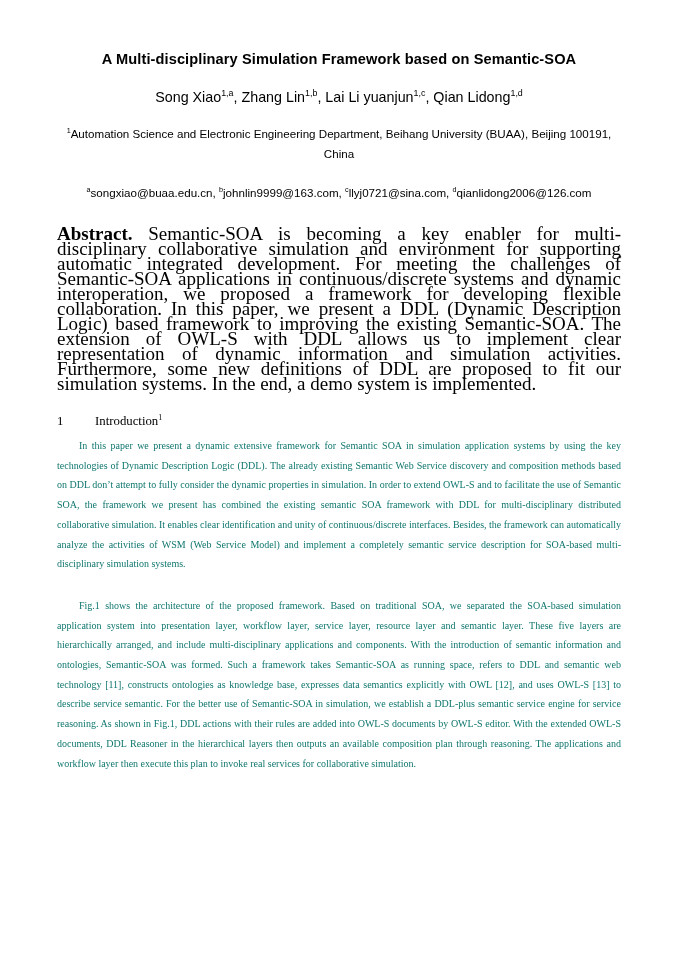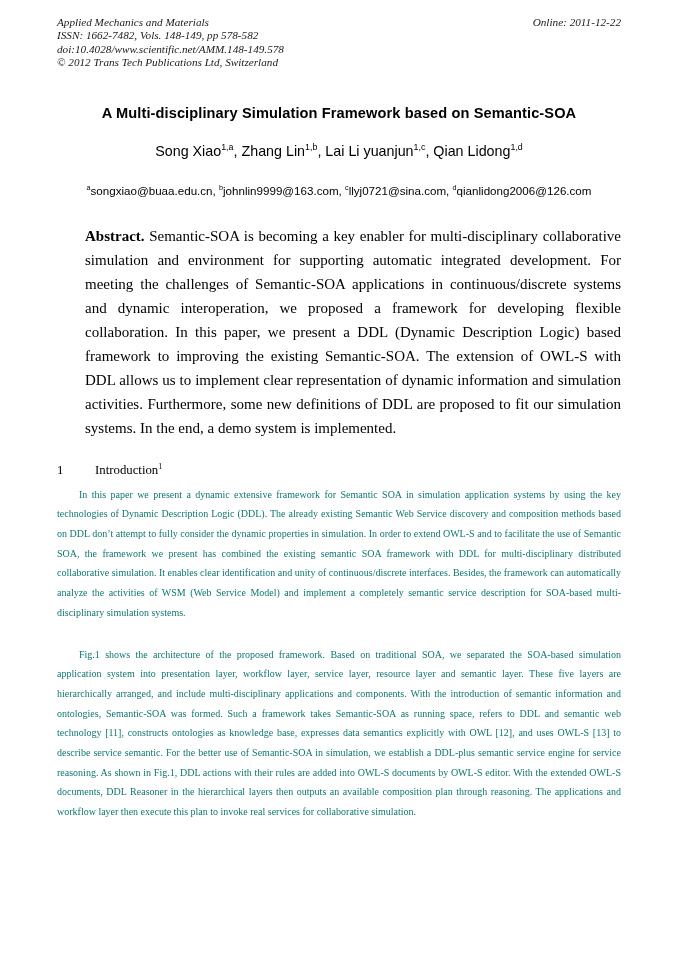--- a/index.html
+++ b/index.html
@@ -105,25 +105,24 @@
     text-align: left;
   }
   .keywords .kw-label {
     font-weight: bold;
   }
 
   
   .abstract {
     margin-top: 25px;
     font-family: "Liberation Serif", serif;
-    font-size: 15px;
-    line-height: 24px;
+    font-size: 19px;
+    line-height: 15px;
     color: #000000;
     text-align: justify;
-    margin-left: 28px;
   }
   .abstract .abs-label {
     font-weight: bold;
   }
 
   
   .section {
     margin-top: 22px;
   }
   .sec-title {
@@ -147,32 +146,26 @@
     text-align: justify;
     text-indent: 22px;
   }
 </style>
 </head>
 <body>
 
 <div class="page">
   <div class="content">
 
-    <div class="journal-header">
-      <div class="line">Applied Mechanics and Materials</div>
-      <div class="line">ISSN: 1662-7482, Vols. 148-149, pp 578-582</div>
-      <div class="line">doi:10.4028/www.scientific.net/AMM.148-149.578</div>
-      <div class="line">© 2012 Trans Tech Publications Ltd, Switzerland</div>
-      <div class="online-date">Online: 2011-12-22</div>
-    </div>
 
     <div class="paper-title">A Multi-disciplinary Simulation Framework based on Semantic-SOA</div>
 
     <div class="authors"><span>Song Xiao</span><sup>1,a</sup>, <span>Zhang Lin</span><sup>1,b</sup>, <span>Lai Li yuanjun</span><sup>1,c</sup>, <span>Qian Lidong</span><sup>1,d</sup></div>
 
+    <div class="affiliation"><sup>1</sup><span>Automation Science and Electronic Engineering Department, Beihang University (BUAA), Beijing 100191, China</span></div>
 
     <div class="emails"><sup>a</sup><span>songxiao@buaa.edu.cn</span>, <sup>b</sup><span>johnlin9999@163.com</span>, <sup>c</sup><span>llyj0721@sina.com</span>, <sup>d</sup><span>qianlidong2006@126.com</span></div>
 
 
     <div class="abstract">
       <span class="abs-label">Abstract.</span><span> Semantic-SOA is becoming a key enabler for multi-disciplinary collaborative simulation and environment for supporting automatic integrated development. For meeting the challenges of Semantic-SOA applications in continuous/discrete systems and dynamic interoperation, we proposed a framework for developing flexible collaboration. In this paper, we present a DDL (Dynamic Description Logic) based framework to improving the existing Semantic-SOA. The extension of OWL-S with DDL allows us to implement clear representation of dynamic information and simulation activities. Furthermore, some new definitions of DDL are proposed to fit our simulation systems. In the end, a demo system is implemented.</span>
     </div>
 
     <div>
         <div class="section">

